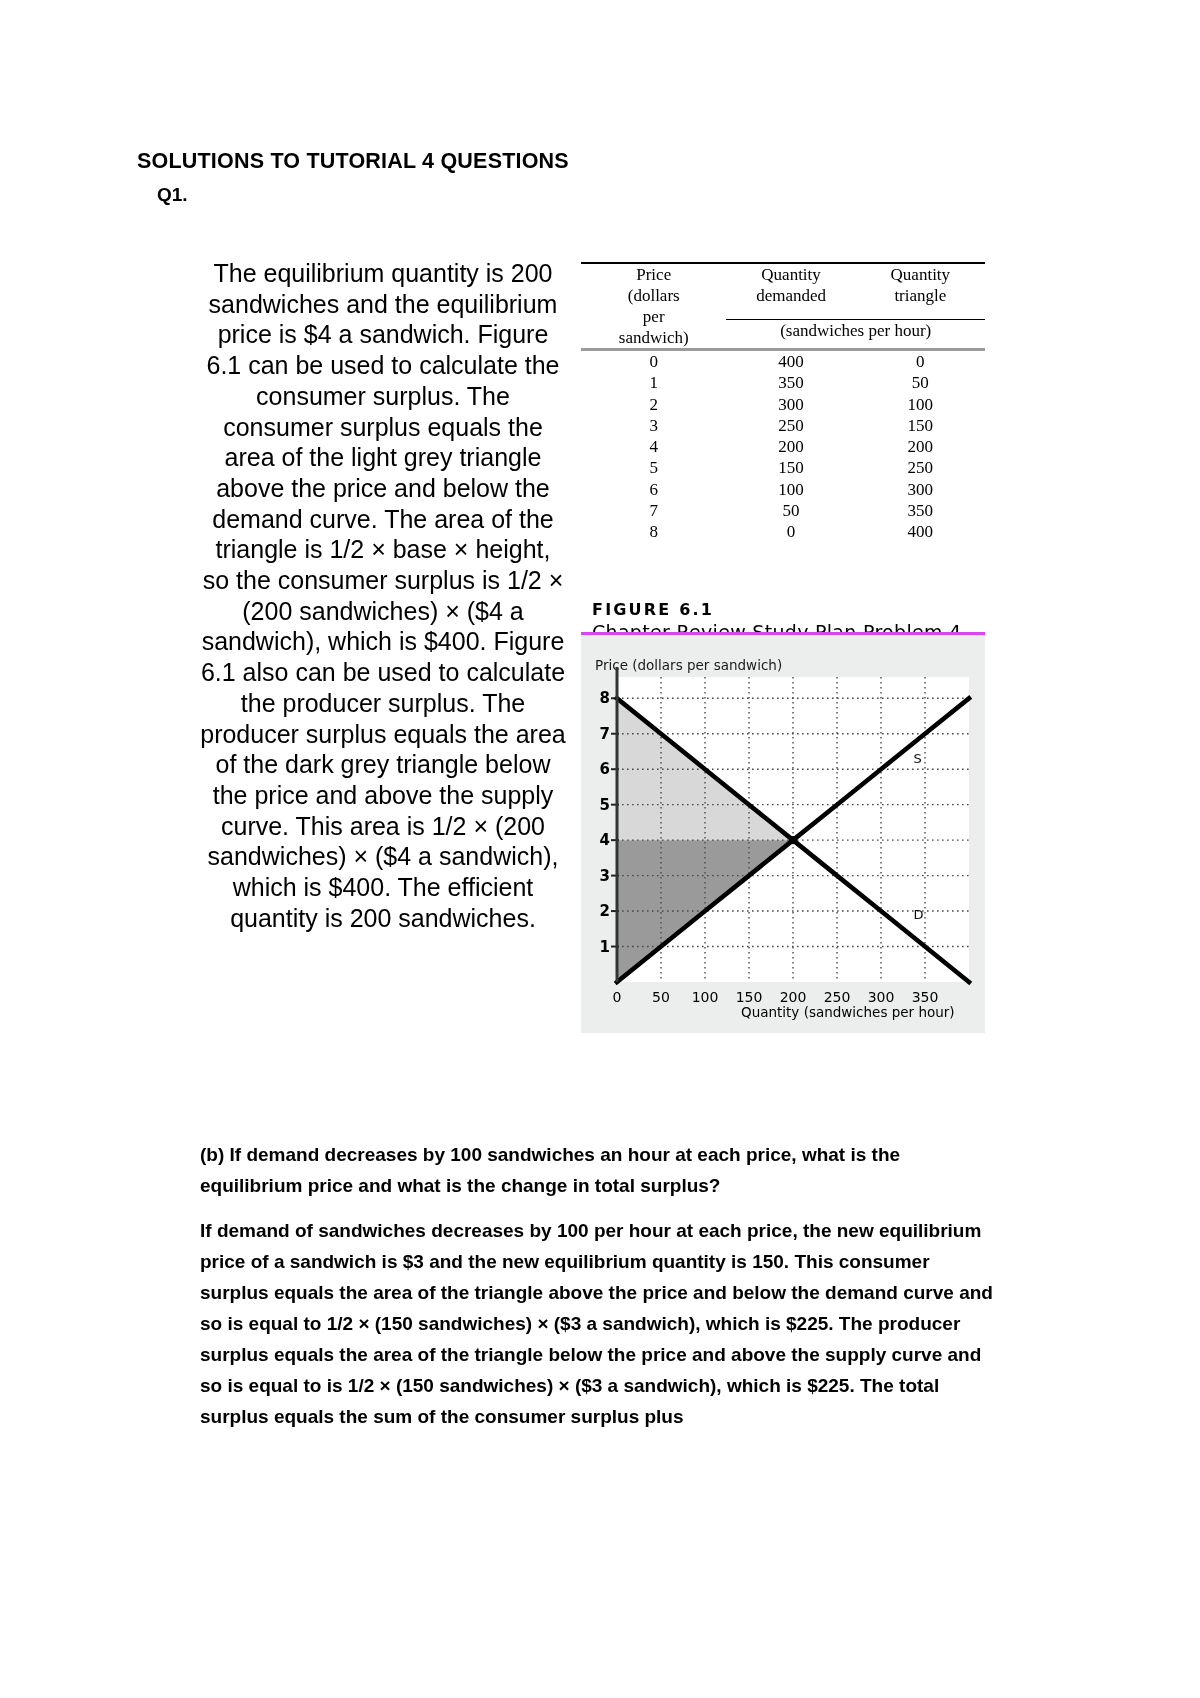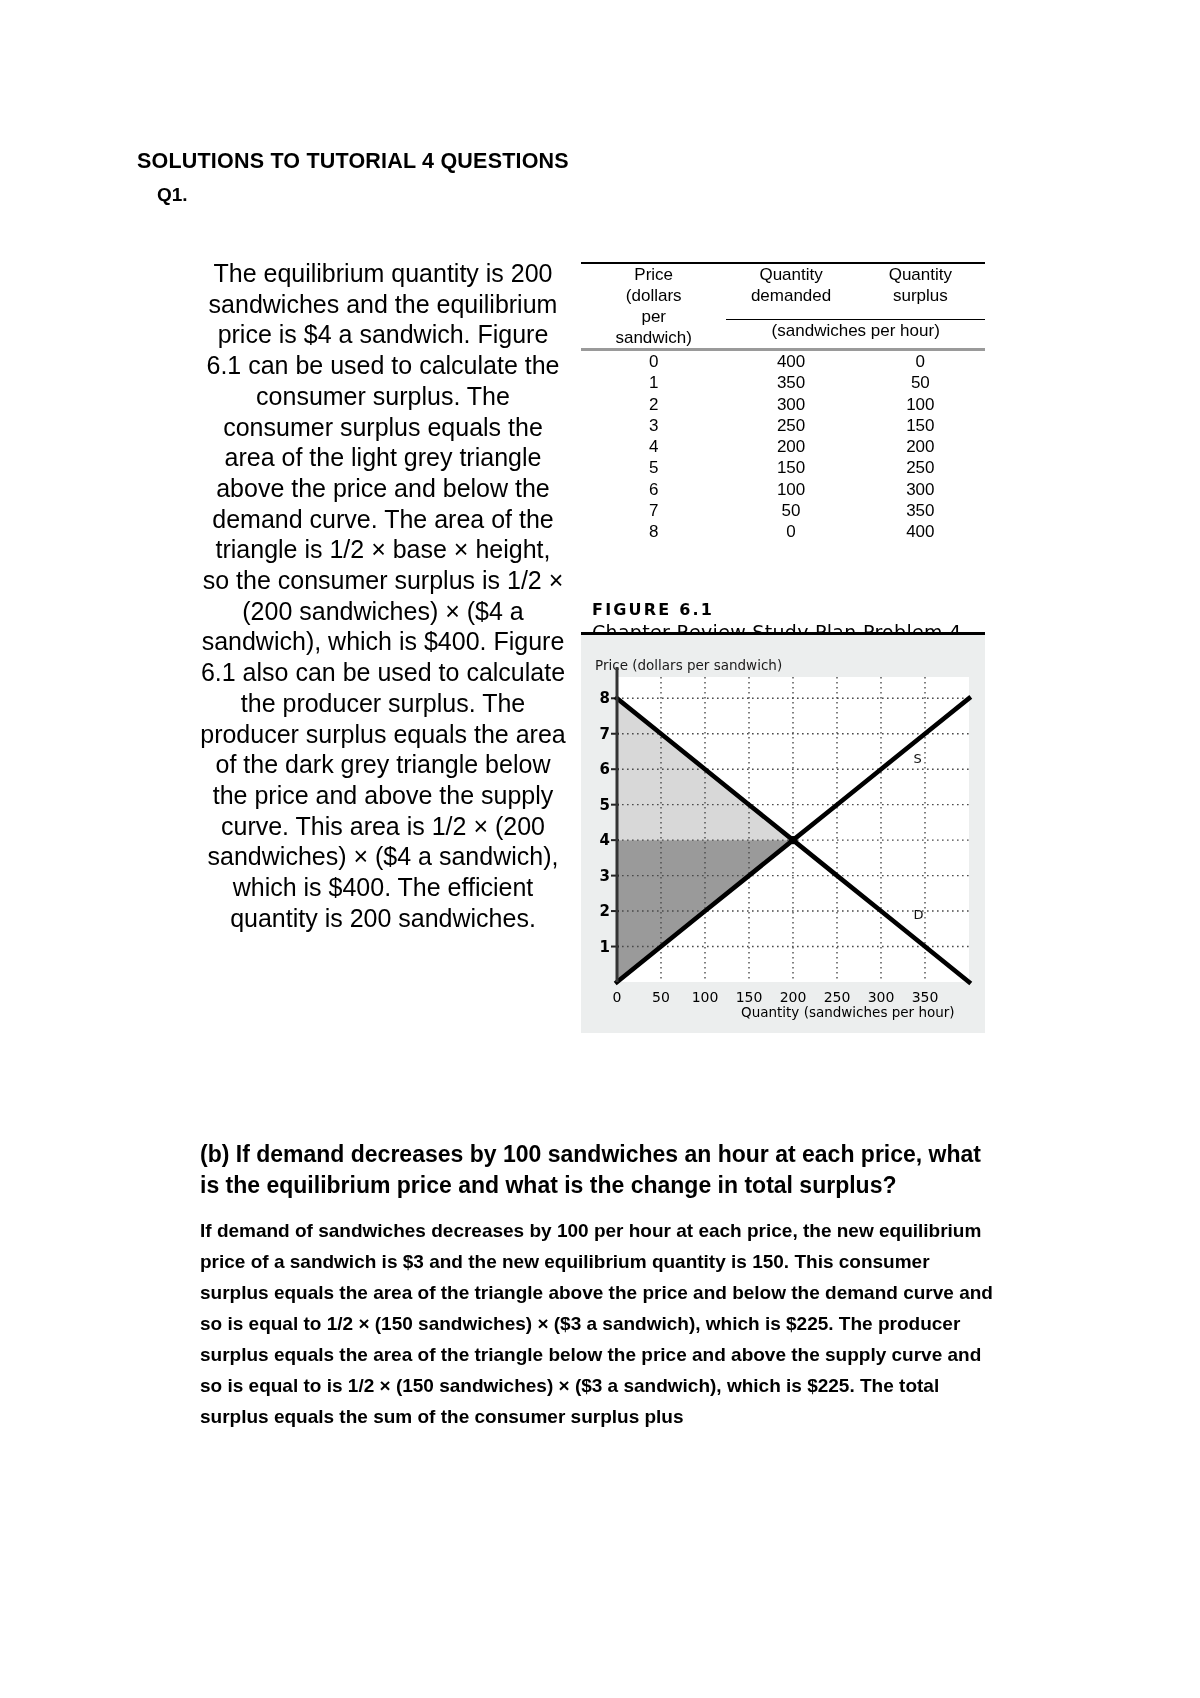--- a/index.html
+++ b/index.html
@@ -31,21 +31,21 @@
     font-size:25px;line-height:30.7px;font-weight:400;
     text-align:center;
   }
 
   
   .tablewrap{
     position:absolute;left:581px;top:262px;width:404px;
   }
   table.data{border-collapse:collapse;width:404px;font-weight:400;}
   table.data th,table.data td{
-    font-family:Liberation Sans, sans-serif;
+    font-family:Liberation Serif, serif;
     font-size:17px;font-weight:400;padding:0;
   }
   .rule-top{border-top:2.5px solid #000;}
   .rule-mid{border-bottom:1.6px solid #000;}
   .rule-grey{border-bottom:3px solid #9a9a9a;}
   th.hd{text-align:center;vertical-align:top;line-height:21px;padding-top:3px;}
   td.num{text-align:center;line-height:21.3px;}
   .colprice{width:36%;}
   .coldem{width:32%;}
   .colsup{width:32%;}
@@ -58,21 +58,21 @@
     font-family:"DejaVu Sans", sans-serif;
     font-size:16px;font-weight:bold;letter-spacing:2.2px;
   }
   .figcap .t2{
     font-family:"DejaVu Sans", sans-serif;
     font-size:19px;font-weight:400;letter-spacing:.3px;margin-top:2px;
   }
   .figbox{
     position:absolute;left:581px;top:632px;width:404px;height:398px;
     background:#eceeee;
-    border-top:3px solid #000000;
+    border-top:3px solid #d946ef;
   }
   .figbox .inner{position:absolute;inset:0;}
   .axistitle{
     position:absolute;left:14px;top:22px;
     font-family:"DejaVu Sans", sans-serif;font-size:13.5px;color:#1a1a1a;
   }
   .xaxistitle{
     position:absolute;left:160px;top:369px;
     font-family:"DejaVu Sans", sans-serif;font-size:13.5px;color:#000000;
   }
@@ -90,21 +90,21 @@
     transform:translateX(-50%);white-space:nowrap;
   }
   .curvelabel{
     position:absolute;
     font-family:"DejaVu Sans", sans-serif;font-size:13px;color:#111;
   }
 
   
   .partb{
     position:absolute;left:200px;top:1139px;width:790px;
-    font-size:23px;line-height:31px;font-weight:600;
+    font-size:19px;line-height:31px;font-weight:600;
   }
   .partbody{
     position:absolute;left:200px;top:1215px;width:795px;
     font-size:19px;line-height:31px;font-weight:600;
   }
 </style>
 </head>
 <body>
 
 <div class="page">
@@ -124,21 +124,21 @@
             <div>(dollars</div>
             <div>per</div>
             <div>sandwich)</div>
           </th>
           <th class="hd coldem rule-mid">
             <div>Quantity</div>
             <div>demanded</div>
           </th>
           <th class="hd colsup rule-mid">
             <div>Quantity</div>
-            <div>surplus</div>
+            <div>triangle</div>
           </th>
         </tr>
         <tr>
           <th class="hd" colspan="2">(sandwiches per hour)</th>
         </tr>
         <tr>
             <td class="rule-grey" colspan="3"></td>
           </tr>
       </thead>
       <tbody>

